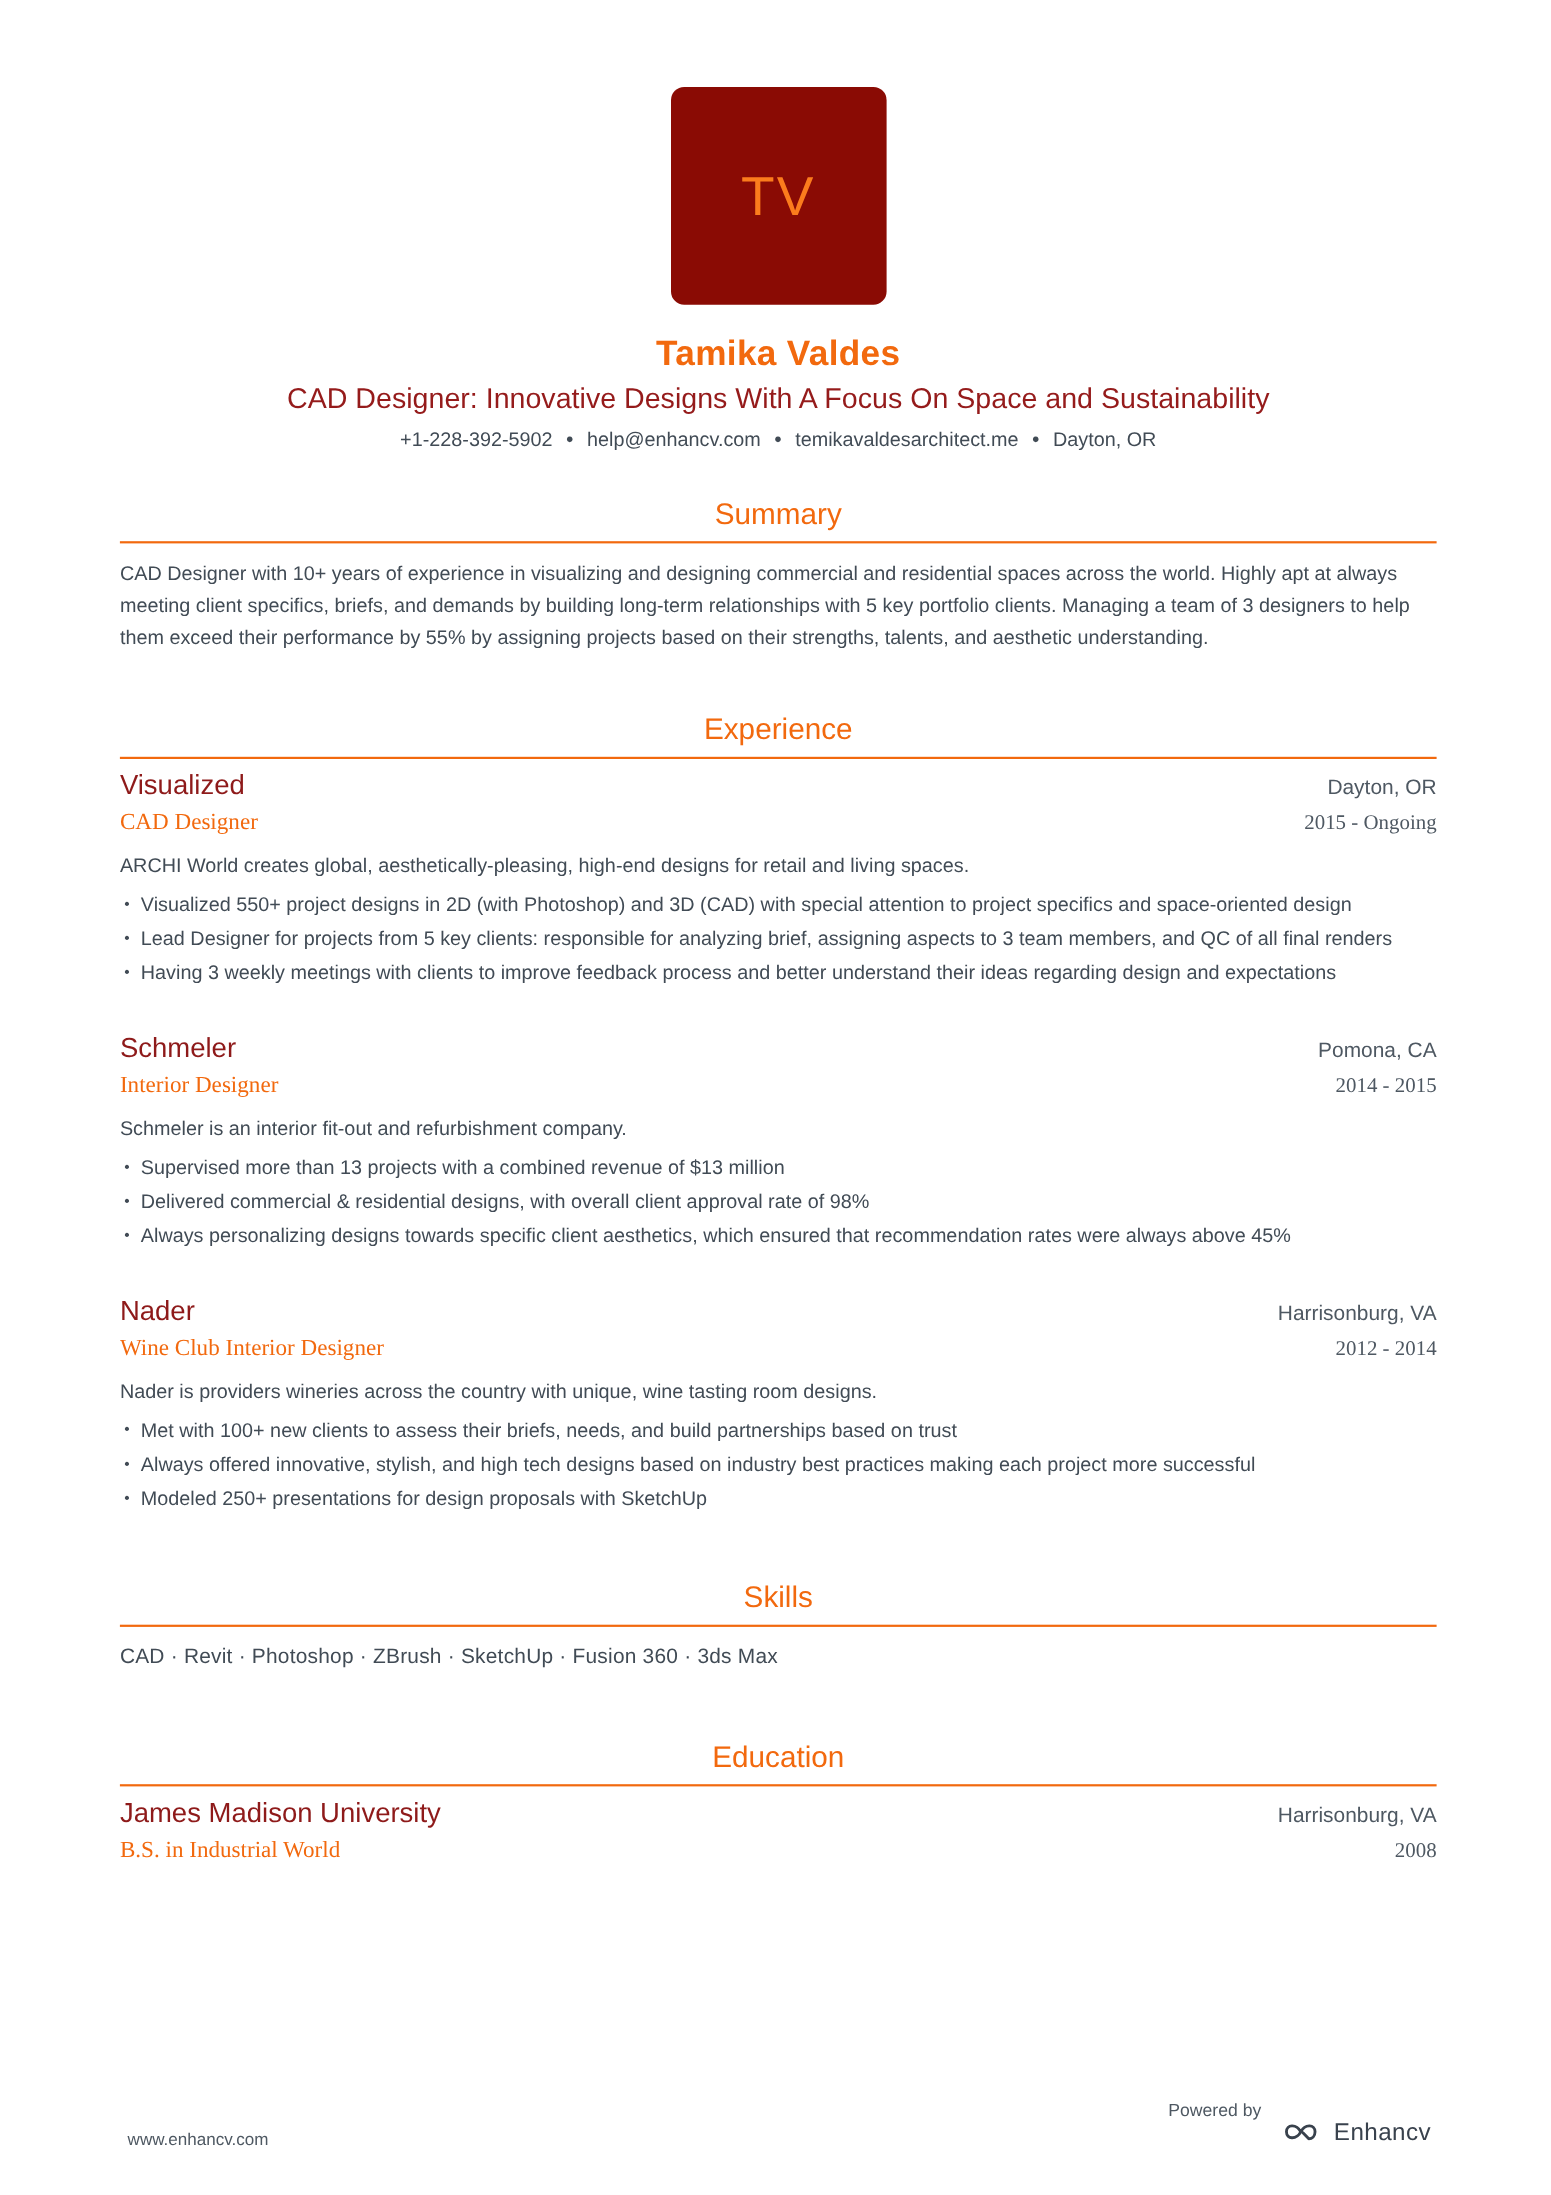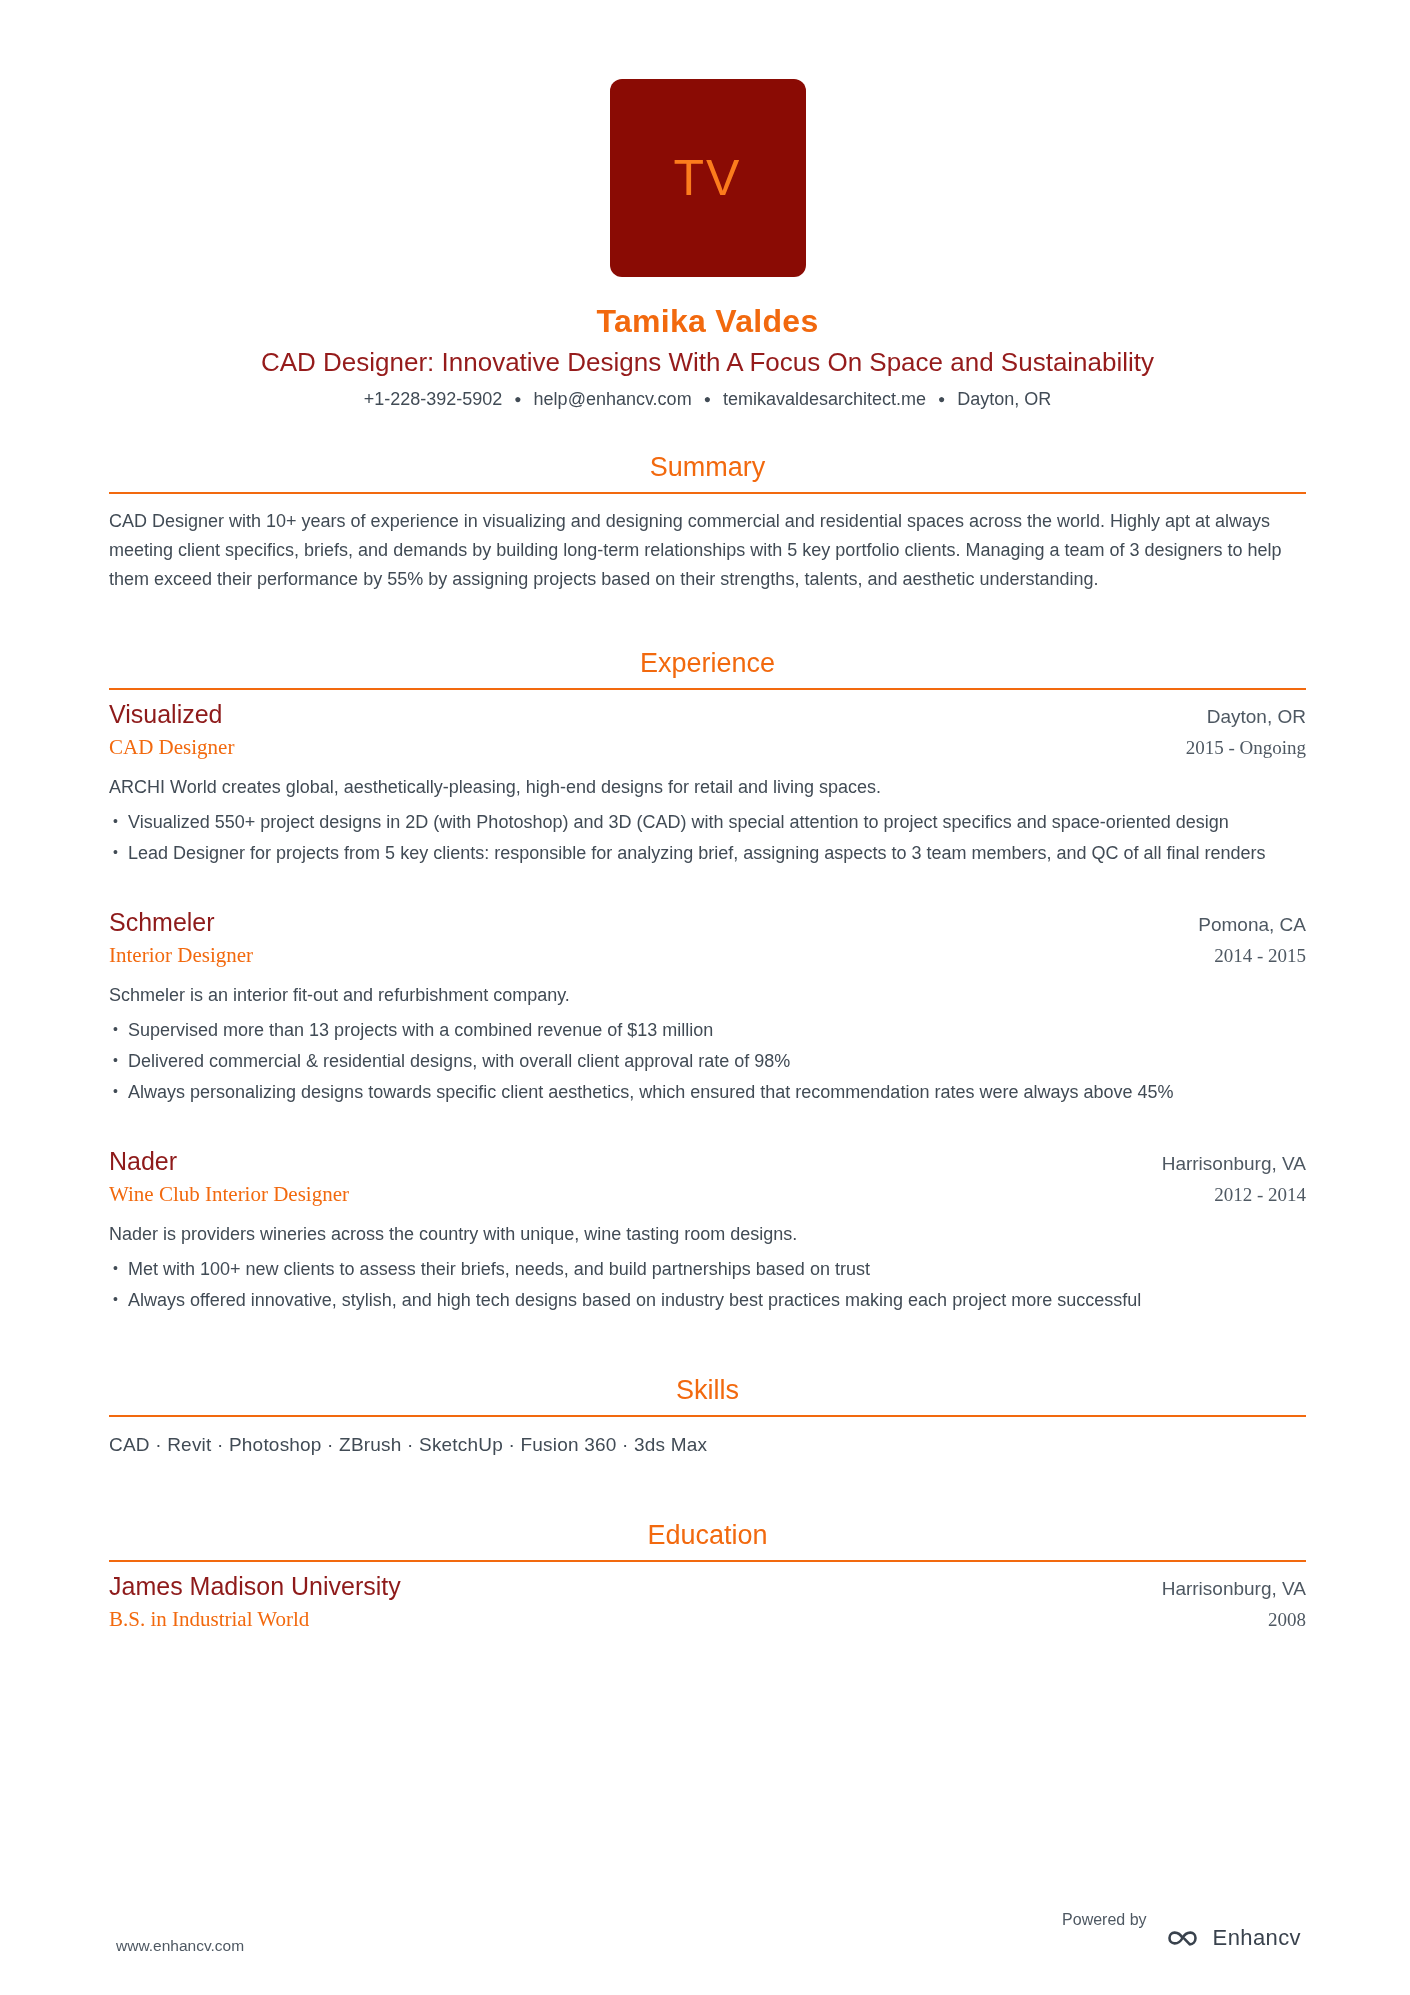--- a/index.html
+++ b/index.html
@@ -91,20 +91,21 @@
           <span class="entry-right">Dayton, OR</span>
         </div>
         <div class="entry-row role-row">
           <span class="role">CAD Designer</span>
           <span class="entry-right">2015 - Ongoing</span>
         </div>
         <div class="entry-desc">ARCHI World creates global, aesthetically-pleasing, high-end designs for retail and living spaces.</div>
         <ul class="bullets">
           <li>Visualized 550+ project designs in 2D (with Photoshop) and 3D (CAD) with special attention to project specifics and space-oriented design</li>
           <li>Lead Designer for projects from 5 key clients: responsible for analyzing brief, assigning aspects to 3 team members, and QC of all final renders</li>
+          <li>Having 3 weekly meetings with clients to improve feedback process and better understand their ideas regarding design and expectations</li>
         </ul>
       </div>
 
       <div class="entry">
         <div class="entry-row">
           <span class="company">Schmeler</span>
           <span class="entry-right">Pomona, CA</span>
         </div>
         <div class="entry-row role-row">
           <span class="role">Interior Designer</span>
@@ -124,20 +125,21 @@
           <span class="entry-right">Harrisonburg, VA</span>
         </div>
         <div class="entry-row role-row">
           <span class="role">Wine Club Interior Designer</span>
           <span class="entry-right">2012 - 2014</span>
         </div>
         <div class="entry-desc">Nader is providers wineries across the country with unique, wine tasting room designs.</div>
         <ul class="bullets">
           <li>Met with 100+ new clients to assess their briefs, needs, and build partnerships based on trust</li>
           <li>Always offered innovative, stylish, and high tech designs based on industry best practices making each project more successful</li>
+          <li>Modeled 250+ presentations for design proposals with SketchUp</li>
         </ul>
       </div>
 
     </div>
   </div>
 
   <div class="section-skills">
     <div class="section-heading">Skills</div>
     <hr class="section-rule">
     <div class="skills-line">CAD · Revit · Photoshop · ZBrush · SketchUp · Fusion 360 · 3ds Max</div>

